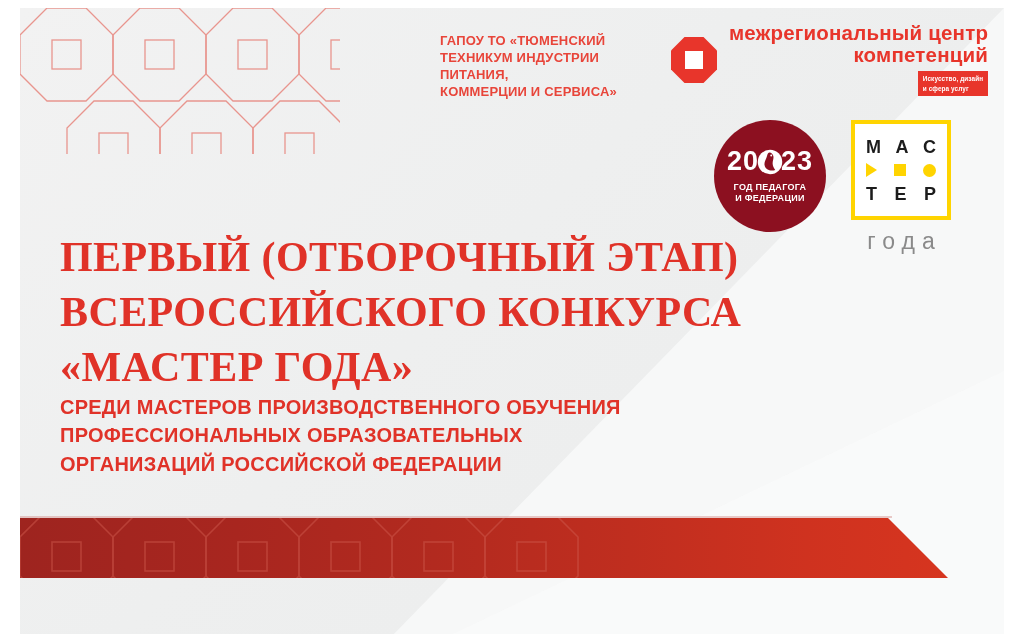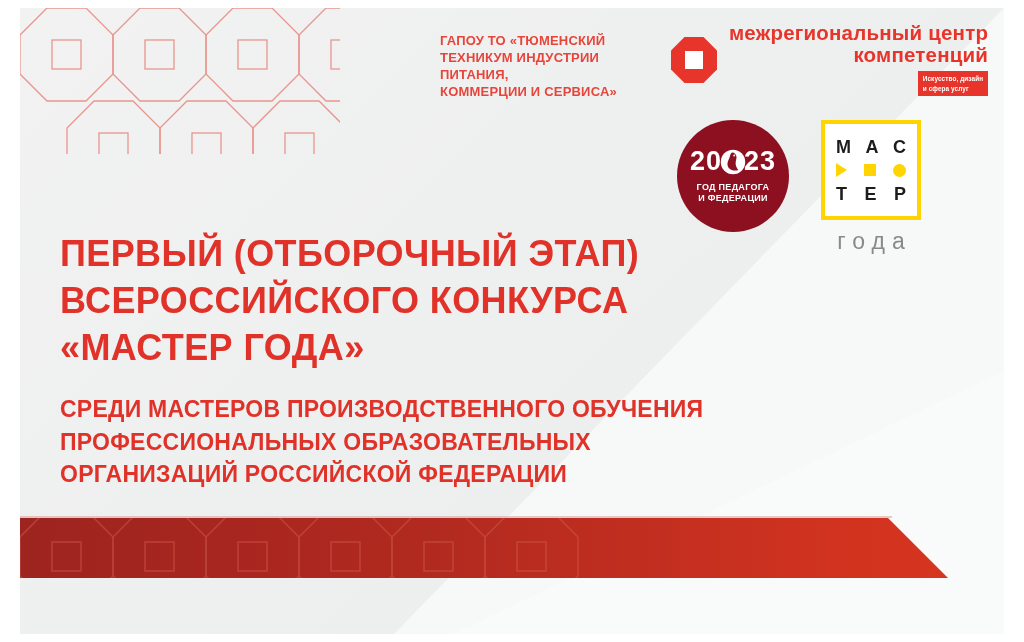--- a/index.html
+++ b/index.html
@@ -115,24 +115,24 @@
     text-transform: none;
     white-space: pre-line;
     position: relative;
     top: -2px;
   }
 
   
   .badges {
     position: absolute;
     top: 112px;
-    left: 657px;
+    left: 694px;
     display: flex;
     align-items: flex-start;
-    gap: 23px;
+    gap: 16px;
   }
 
   .year-badge {
     width: 112px;
     height: 112px;
     border-radius: 50%;
     background: #8C1020;
     color: #fff;
     display: flex;
     flex-direction: column;
@@ -213,37 +213,38 @@
   
   .headline {
     position: absolute;
     left: 40px;
     top: 222px;
     width: 640px;
   }
   .headline .h-line {
     color: #E03228;
     font-weight: 700;
-    font-size: 36px;
+    font-size: 42px;
     line-height: 1.31;
     letter-spacing: .4px;
     text-transform: uppercase;
     white-space: nowrap;
     font-stretch: condensed;
+    font-family: Liberation Serif, serif;
   }
   .subhead {
     position: absolute;
     left: 40px;
     top: 385px;
     width: 660px;
   }
   .subhead .s-line {
     color: #E03228;
     font-weight: 700;
-    font-size: 23px;
+    font-size: 20px;
     line-height: 1.42;
     letter-spacing: .25px;
     text-transform: uppercase;
     white-space: nowrap;
   }
 
   
   .band {
     position: absolute;
     left: 0px;

